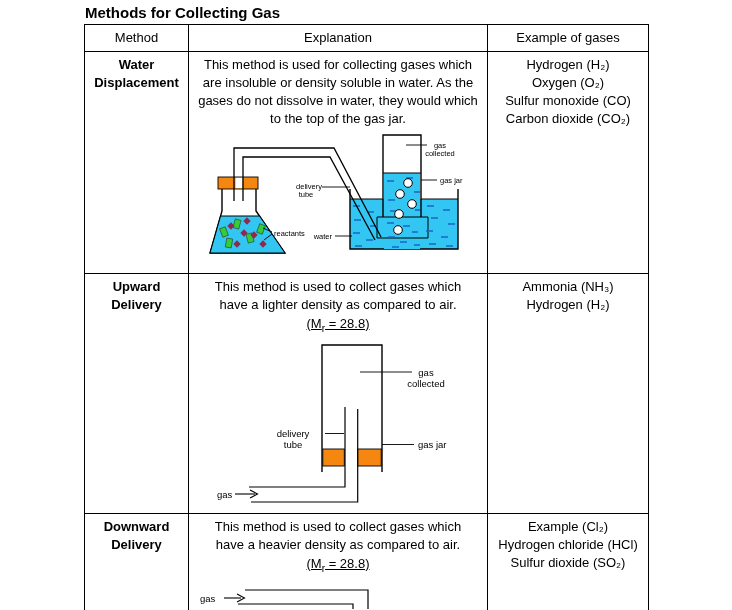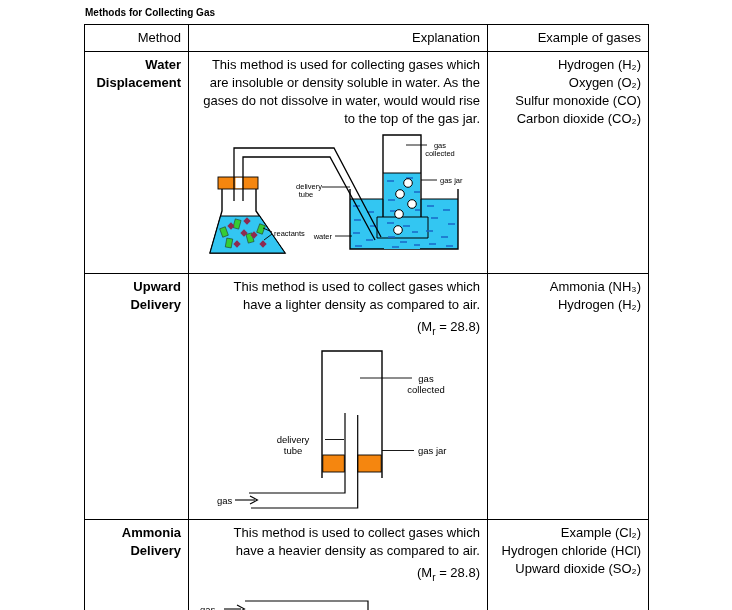--- a/index.html
+++ b/index.html
@@ -1,29 +1,29 @@
 <!DOCTYPE html>
 <html><head>
 <meta charset="utf-8">
 <style>
   html,body{margin:0;padding:0;background:#fff;}
   body{width:732px;height:610px;overflow:hidden;
        font-family:"Liberation Sans","DejaVu Sans",sans-serif;
        font-size:13px;color:#000;}
   .page{position:relative;width:732px;height:610px;overflow:hidden;background:#fff;}
-  .title{font-weight:bold;font-size:10px;line-height:16px;padding:5px 0 3px 85px;}
+  .title{font-weight:bold;font-size:15px;line-height:16px;padding:5px 0 3px 85px;}
   table.gas{border-collapse:collapse;margin-left:84px;table-layout:fixed;}
   table.gas col.c1{width:104px;} table.gas col.c2{width:299px;} table.gas col.c3{width:161px;}
-  th,td{border:1.5px solid #000;vertical-align:top;text-align:right;
+  th,td{border:1.5px solid #000;vertical-align:top;text-align:center;
         padding:4px 7px;font-weight:400;font-size:13px;}
   th{height:18px;line-height:18px;}
   td.method{font-weight:700;line-height:18px;}
   tr.r1{height:222px;} tr.r2{height:240px;} tr.r3{height:160px;}
   .lines div{white-space:nowrap;line-height:18px;}
-  .formula-line{line-height:26px;white-space:nowrap;}
+  .formula-line{line-height:20px;white-space:nowrap;text-decoration:underline;}
   sub.sub{font-size:10px;}
   svg{display:block;}
   svg text{fill:#000;font-family:inherit;}
   .d1{margin:5px 0 0 4px;}  .d1 text{font-size:7.5px;}
   .d2{margin:2px 0 0 16px;} .d2 text{font-size:9.5px;}
   .d3{margin:4px 0 0 0;}    .d3 text{font-size:9.5px;}
   .ptr{stroke:#000;stroke-width:0.9;}
   .outline{stroke:#000;stroke-width:1.4;fill:none;}
 </style>
 </head>
@@ -49,21 +49,21 @@
       <td class="method">
         <div class="lines">
               <div>Water</div>
               <div>Displacement</div>
             </div>
       </td>
       <td>
         <div class="lines">
               <div>This method is used for collecting gases which</div>
               <div>are insoluble or density soluble in water. As the</div>
-              <div>gases do not dissolve in water, would would rise</div>
+              <div>gases do not dissolve in water, they would which</div>
               <div>to the top of the gas jar.</div>
             </div>
         <svg class="d1" width="270" height="136" viewBox="0 0 270 136">
           <g>
             <rect x="150" y="66" width="108" height="50" fill="#33C6F2"></rect>
             <path class="outline" d="M150 56 V116 H258 V56"></path>
             <line x1="150" y1="66" x2="183" y2="66" stroke="#000" stroke-width="1"></line>
             <line x1="221" y1="66" x2="258" y2="66" stroke="#000" stroke-width="1"></line>
           </g>
           <g>
@@ -176,21 +176,21 @@
         <div class="lines">
               <div>Ammonia (NH₃)</div>
               <div>Hydrogen (H₂)</div>
             </div>
       </td>
     </tr>
 
     <tr class="r3">
       <td class="method">
         <div class="lines">
-              <div>Ammonia</div>
+              <div>Downward</div>
               <div>Delivery</div>
             </div>
       </td>
       <td>
         <div class="lines">
               <div>This method is used to collect gases which</div>
               <div>have a heavier density as compared to air.</div>
             </div>
         <div class="formula-line"><span>(M</span><sub class="sub">r</sub><span> = 28.8)</span></div>
         <svg class="d3" width="240" height="26" viewBox="0 0 240 26">
@@ -202,19 +202,19 @@
           <g fill="none" stroke="#000" stroke-width="1.2">
             <path d="M49 7 H172 V26"></path>
             <path d="M42 21 H157 V26"></path>
           </g>
         </svg>
       </td>
       <td>
         <div class="lines">
               <div>Example (Cl₂)</div>
               <div>Hydrogen chloride (HCl)</div>
-              <div>Upward dioxide (SO₂)</div>
+              <div>Sulfur dioxide (SO₂)</div>
             </div>
       </td>
     </tr>
   </tbody>
     </table>
 </div>
 
 </body></html>

